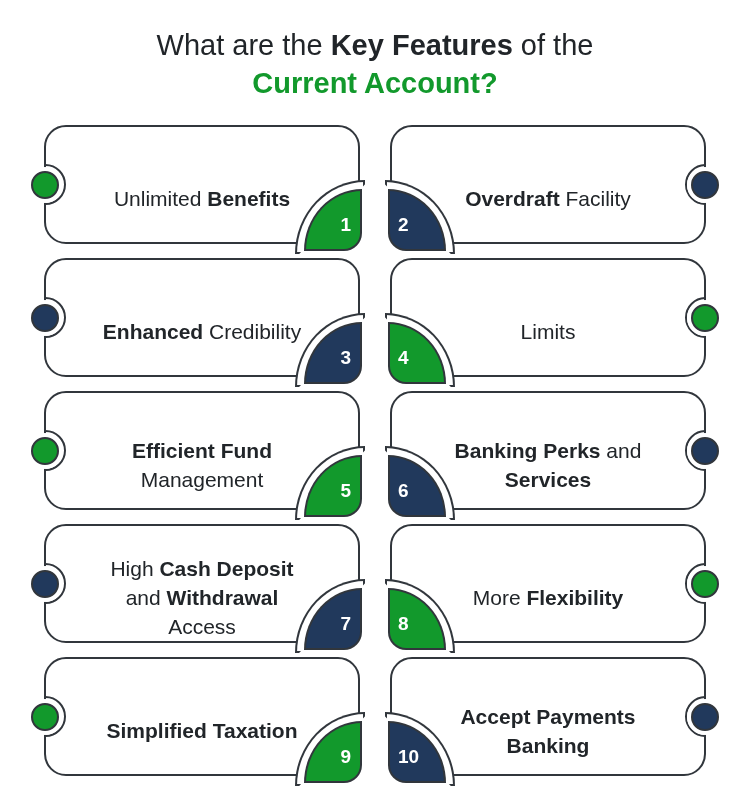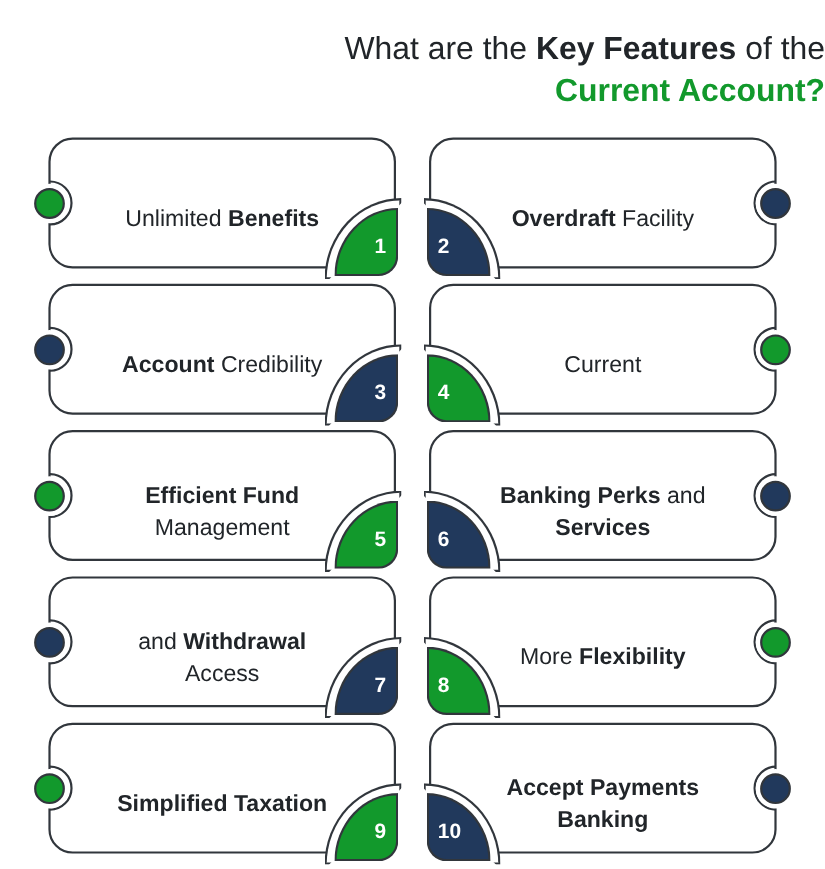--- a/index.html
+++ b/index.html
@@ -13,21 +13,21 @@
   body{
     width:750px; height:790px; background:#ffffff; overflow:hidden;
     font-family:"Liberation Sans","DejaVu Sans",sans-serif;
     color:var(--ink);
   }
   .page{ width:750px; height:790px; position:relative; }
 
   
   .title{
     padding-top:26px;
-    text-align:right;
+    text-align:center;
     font-size:29px;
     line-height:38px;
     font-weight:400;
     color:var(--ink);
   }
   .title b{ font-weight:700; }
   .title .line2{
     font-weight:700;
     color:var(--c-green);
   }
@@ -171,34 +171,34 @@
       <div class="card left navy">
       <div class="dot-wrap">
         <div class="dot-arc"></div>
         <div class="dot-core"></div>
       </div>
       <div class="wedge-notch"></div>
       <div class="wedge">
         <span class="wedge-num">3</span>
       </div>
       <div class="card-text">
-          <div><b>Account</b><span> Credibility</span></div>
+          <div><b>Enhanced</b><span> Credibility</span></div>
         </div>
     </div>
       <div class="card right green">
       <div class="dot-wrap">
         <div class="dot-arc"></div>
         <div class="dot-core"></div>
       </div>
       <div class="wedge-notch"></div>
       <div class="wedge">
         <span class="wedge-num">4</span>
       </div>
       <div class="card-text">
-          <div><span>Current</span></div>
+          <div><span>Limits</span></div>
         </div>
     </div>
       <div class="card left green">
       <div class="dot-wrap">
         <div class="dot-arc"></div>
         <div class="dot-core"></div>
       </div>
       <div class="wedge-notch"></div>
       <div class="wedge">
         <span class="wedge-num">5</span>
@@ -225,20 +225,21 @@
       <div class="card left navy">
       <div class="dot-wrap">
         <div class="dot-arc"></div>
         <div class="dot-core"></div>
       </div>
       <div class="wedge-notch"></div>
       <div class="wedge">
         <span class="wedge-num">7</span>
       </div>
       <div class="card-text">
+          <div><span>High </span><b>Cash Deposit</b></div>
           <div><span>and </span><b>Withdrawal</b></div>
           <div><span>Access</span></div>
         </div>
     </div>
       <div class="card right green">
       <div class="dot-wrap">
         <div class="dot-arc"></div>
         <div class="dot-core"></div>
       </div>
       <div class="wedge-notch"></div>

